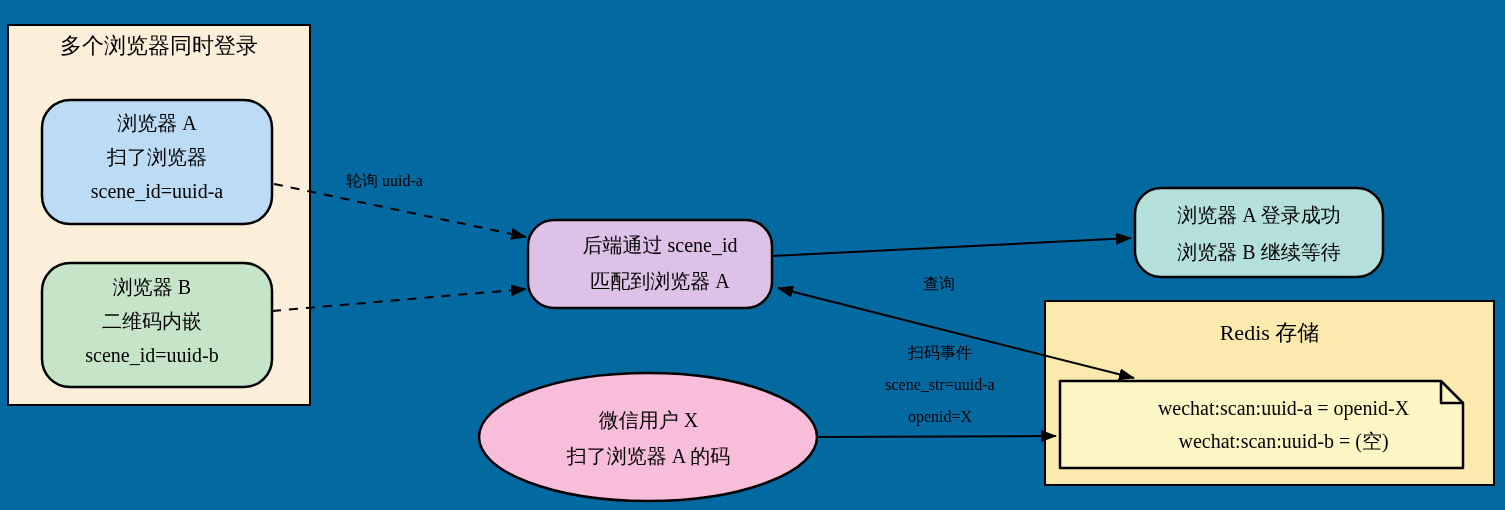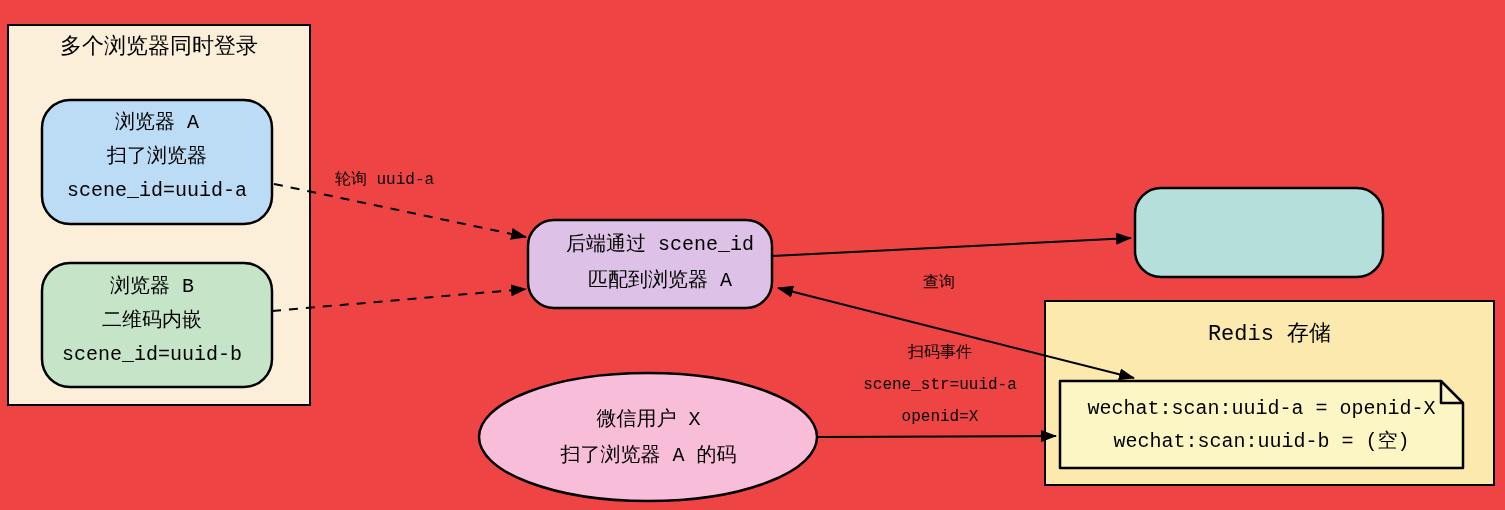--- a/index.html
+++ b/index.html
@@ -1,20 +1,20 @@
 <!DOCTYPE html>
 <html><head>
 <meta charset="utf-8">
 <style>
   html,body{margin:0;padding:0;background:#fff;}
   .canvas{
     position:relative;
     width:1505px;height:510px;
-    background:#ef4444;
-    font-family:Liberation Mono, monospace;
+    background:#0369a1;
+    font-family:Liberation Serif, serif;
     color:#000;
     overflow:hidden;
   }
   .canvas svg{position:absolute;left:0;top:0;}
   .txt{
     position:absolute;
     text-align:center;
     white-space:pre-line;
     color:#000;
   }
@@ -68,24 +68,26 @@
 扫了浏览器
 scene_id=uuid-a</div>
 
   <div class="txt node-txt" style="left:42px;top:270px;width:220px;line-height:34px;">浏览器 B
 二维码内嵌
 scene_id=uuid-b</div>
 
   <div class="txt node-txt" style="left:528px;top:227px;width:264px;line-height:36px;">后端通过 scene_id
 匹配到浏览器 A</div>
 
+  <div class="txt node-txt" style="left:1135px;top:197px;width:248px;line-height:37px;">浏览器 A 登录成功
+浏览器 B 继续等待</div>
 
   <div class="txt cluster-title" style="left:1045px;top:318px;width:449px;">Redis 存储</div>
 
-  <div class="txt node-txt" style="left:1060px;top:392px;width:403px;line-height:33px;">wechat:scan:uuid-a = openid-X
+  <div class="txt node-txt" style="left:1060px;top:392px;width:403px;line-height:33px;padding-left:22px;">wechat:scan:uuid-a = openid-X
 wechat:scan:uuid-b = (空)</div>
 
   <div class="txt node-txt" style="left:480px;top:402px;width:337px;line-height:36px;">微信用户 X
 扫了浏览器 A 的码</div>
 
   <div class="txt edge-label" style="left:292px;top:169px;width:185px;line-height:23px;">轮询 uuid-a</div>
 
 
   <div class="txt edge-label" style="left:889px;top:272px;width:100px;line-height:23px;">查询</div>
 

